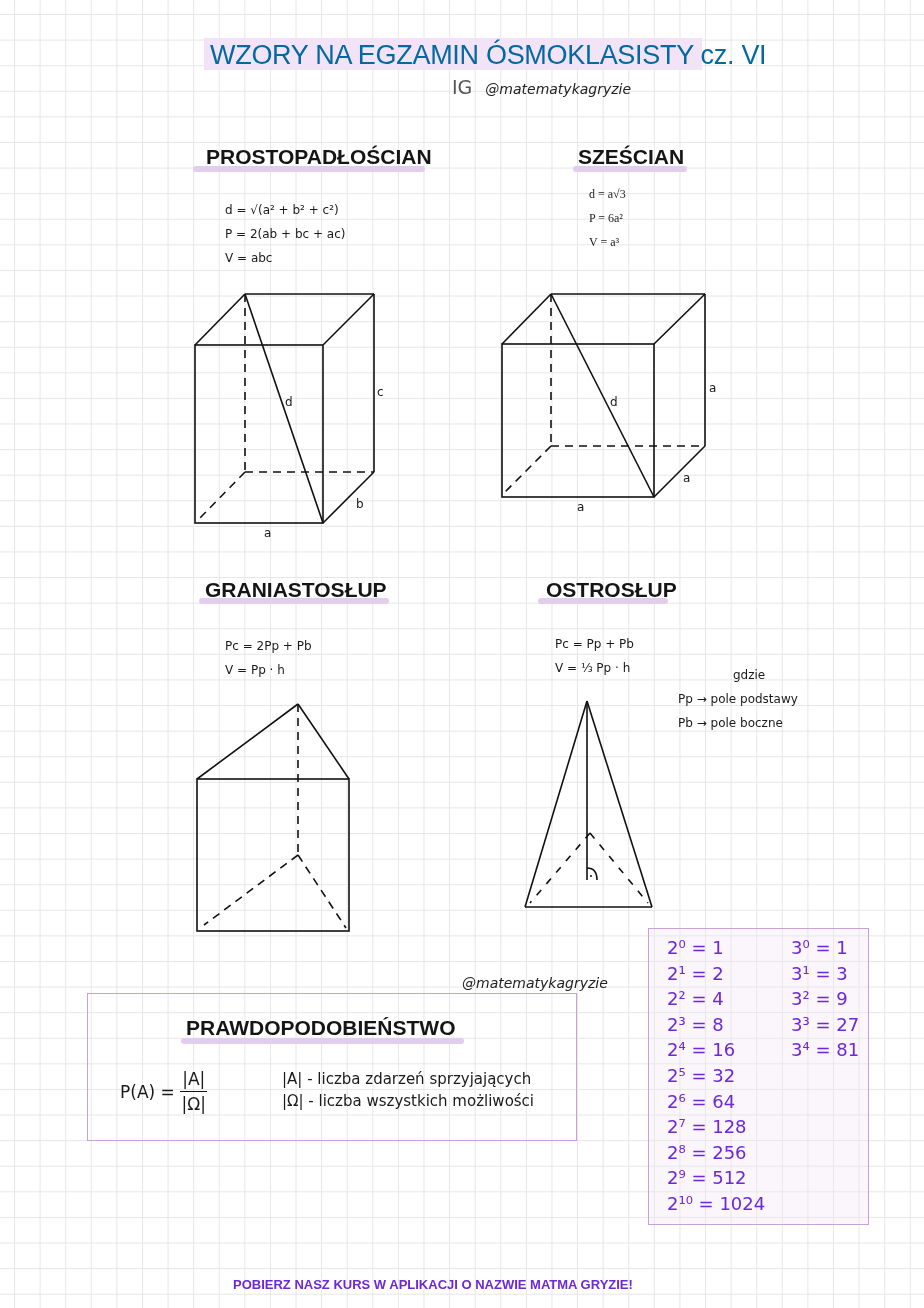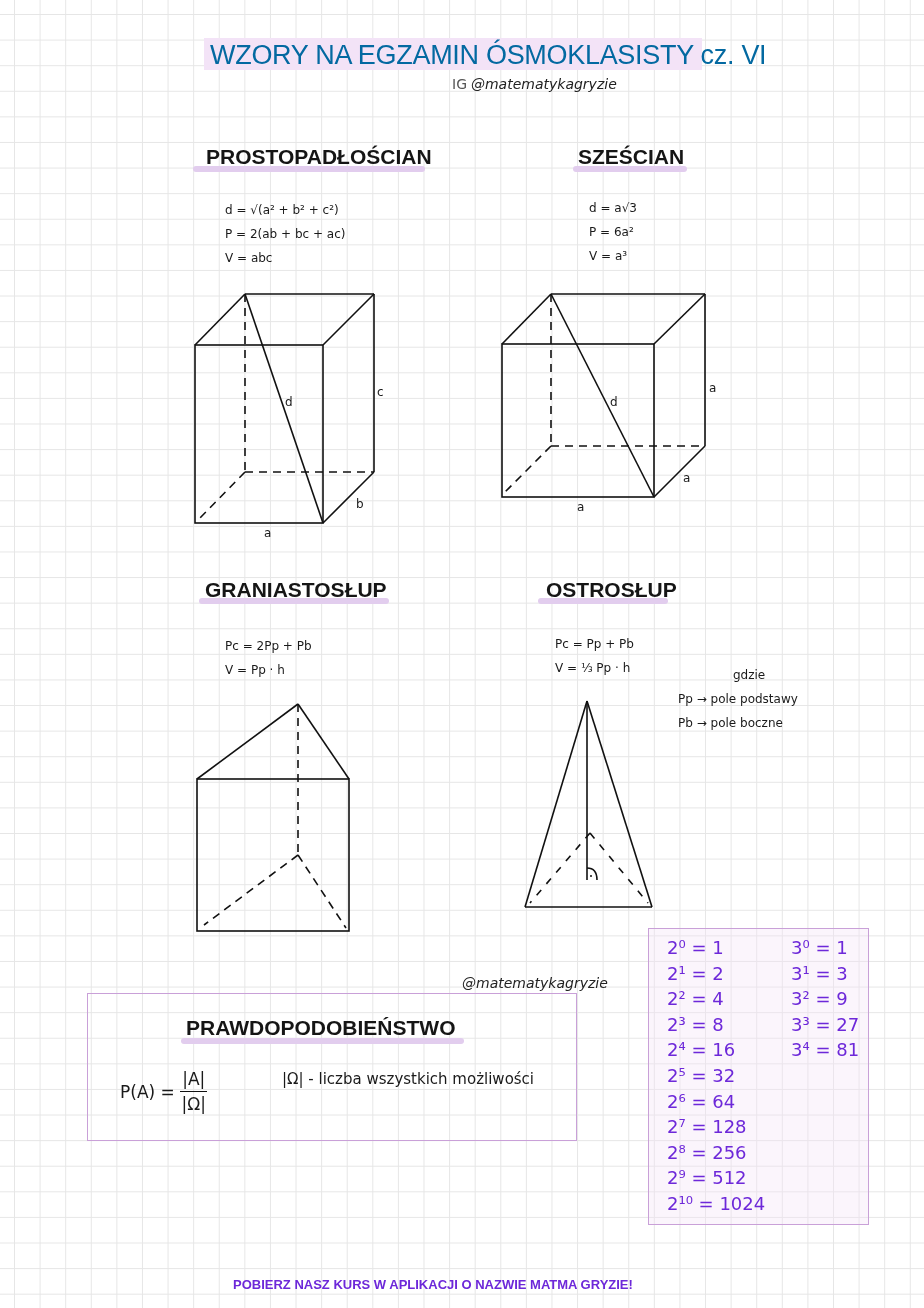--- a/index.html
+++ b/index.html
@@ -7,21 +7,21 @@
     background-image:
       linear-gradient(to right, #e6e6e6 1px, transparent 1px),
       linear-gradient(to bottom, #e6e6e6 1px, transparent 1px);
     background-size:25.6px 25.6px;
     background-position:14px 14px;
     font-family:"DejaVu Sans", sans-serif; color:#1a1a1a;}
   .abs{position:absolute;}
   .title{left:204px;top:38px;width:498px;height:32px;background:#f3e3f7;}
   .title span{position:absolute;left:6px;top:2px;font-family:"Liberation Sans",sans-serif;font-size:27px;letter-spacing:-0.3px;color:#0369a1;white-space:nowrap;}
   .handle{font-family:"DejaVu Sans",sans-serif;font-size:14px;color:#222;font-style:italic;white-space:nowrap;}
-  .ig{font-size:14px;font-style:normal;color:#555;margin-right:4px;}
+  .ig{font-size:19px;font-style:normal;color:#555;margin-right:13px;}
   .heading{font-family:"Liberation Sans",sans-serif;font-weight:bold;font-size:21px;color:#151515;white-space:nowrap;}
   .uline{height:6px;background:#e2cdee;border-radius:3px;}
   .formula{font-family:"DejaVu Sans",sans-serif;font-size:12px;line-height:24px;color:#1a1a1a;white-space:nowrap;}
   svg{position:absolute;overflow:visible;}
   .box{border:1.5px solid #c9a0d8;}
   .powers{font-family:"DejaVu Sans",sans-serif;font-size:18px;line-height:25.6px;color:#6d28d9;}
   .footer{font-family:Liberation Sans, sans-serif;font-weight:bold;font-size:13px;color:#6d28d9;white-space:nowrap;}
   .frac{display:inline-block;vertical-align:middle;text-align:center;}
   .frac .n{display:block;border-bottom:1.3px solid #111;padding:0 2px;}
   .frac .d{display:block;}
@@ -59,21 +59,21 @@
     </g>
   </g>
 </svg>
 <div class="abs formula" style="left:285px;top:390px;">d</div>
 <div class="abs formula" style="left:377px;top:380px;">c</div>
 <div class="abs formula" style="left:356px;top:492px;">b</div>
 <div class="abs formula" style="left:264px;top:521px;">a</div>
 
 <div class="abs uline" style="left:573px;top:166px;width:114px;"></div>
 <div class="abs heading" style="left:578px;top:145px;">SZEŚCIAN</div>
-<div class="abs formula" style="left:589px;top:196px;">
+<div class="abs formula" style="left:589px;top:182px;font-family:Liberation Serif, serif;">
   <div>d = a√3</div>
   <div>P = 6a²</div>
   <div>V = a³</div>
 </div>
 <svg style="left:0;top:0;" width="924" height="1308">
   <g stroke="#111" stroke-width="1.6" fill="none">
     <rect x="502" y="344" width="152" height="153"></rect>
     <line x1="502" y1="344" x2="551" y2="294"></line>
     <line x1="551" y1="294" x2="705" y2="294"></line>
     <line x1="654" y1="344" x2="705" y2="294"></line>
@@ -142,20 +142,21 @@
 <div class="abs uline" style="left:181px;top:1038px;width:283px;"></div>
 <div class="abs heading" style="left:186px;top:1016px;">PRAWDOPODOBIEŃSTWO</div>
 <div class="abs formula" style="left:120px;top:1067px;font-size:17px;">
   <span style="vertical-align:middle;">P(A) =</span>
   <span class="frac">
     <span class="n">|A|</span>
     <span class="d">|Ω|</span>
   </span>
 </div>
 <div class="abs formula" style="left:282px;top:1068px;font-size:15px;line-height:22px;">
+  <div>|A| - liczba zdarzeń sprzyjających</div>
   <div>|Ω| - liczba wszystkich możliwości</div>
 </div>
 
 <div class="abs box" style="left:648px;top:928px;width:219px;height:295px;background:rgba(243,227,247,0.35);"></div>
 <div class="abs powers" style="left:667px;top:935px;">
   <div>2⁰ = 1</div>
   <div>2¹ = 2</div>
   <div>2² = 4</div>
   <div>2³ = 8</div>
   <div>2⁴ = 16</div>

